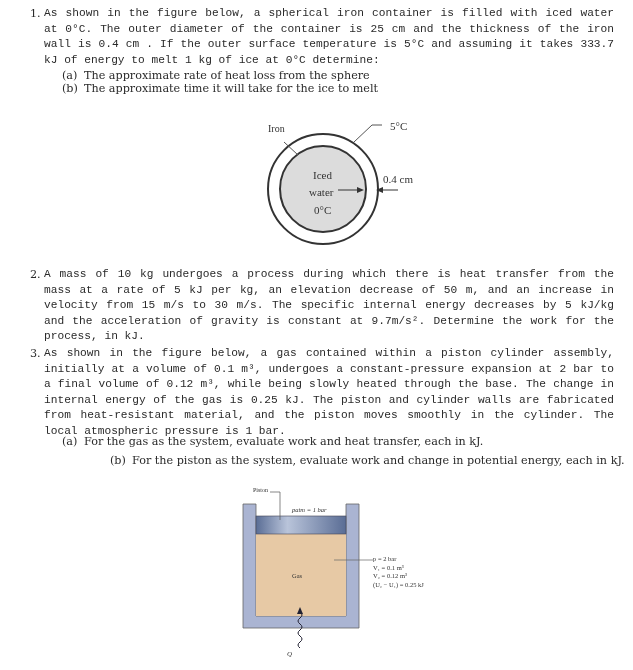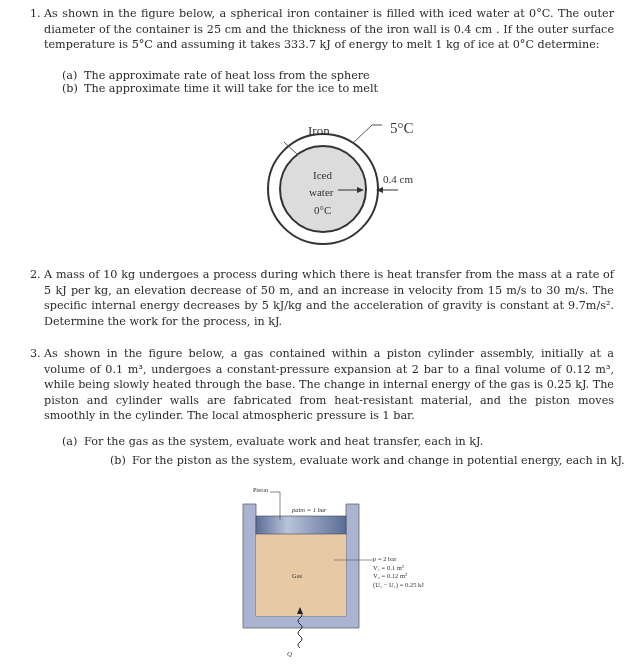--- a/index.html
+++ b/index.html
@@ -1,20 +1,20 @@
 <!DOCTYPE html>
 <html><head>
 <meta charset="utf-8">
 <style>
   html, body { margin:0; padding:0; background:#ffffff; }
   body { width:633px; height:670px; position:relative; overflow:hidden;
          font-family:"DejaVu Serif", "Liberation Serif", serif; color:#2a2a2a; }
   .prob { position:absolute; left:44px; width:570px; font-size:11.2px; line-height:15.6px; }
   .num { position:absolute; left:-14px; top:0; }
-  .ptext { text-align:justify; }
+  .ptext { text-align:justify;font-family:Liberation Mono, monospace; }
   .sub { position:absolute; font-size:11.2px; line-height:15px; }
   .sub .lbl { display:inline-block; width:22px; }
   .fig { position:absolute; }
   .lbl-s { position:absolute; font-family:"Liberation Serif", serif; color:#333; white-space:nowrap; }
 </style>
 </head>
 <body>
 
 <div class="prob" style="top:6px;">
   <span class="num">1.</span>
@@ -32,22 +32,22 @@
     <circle cx="83" cy="74" r="55" fill="#ffffff" stroke="#333" stroke-width="2"></circle>
     <circle cx="83" cy="74" r="43" fill="#dcdcdc" stroke="#333" stroke-width="2"></circle>
     <line x1="44" y1="27" x2="58" y2="40" stroke="#555" stroke-width="1"></line>
     <line x1="114" y1="27" x2="132" y2="10" stroke="#555" stroke-width="1"></line>
     <line x1="132" y1="10" x2="142" y2="10" stroke="#555" stroke-width="1"></line>
     <line x1="98" y1="75" x2="122" y2="75" stroke="#333" stroke-width="1"></line>
     <polygon points="124,75 117,72 117,78" fill="#333"></polygon>
     <line x1="138" y1="75" x2="158" y2="75" stroke="#333" stroke-width="1"></line>
     <polygon points="136,75 143,72 143,78" fill="#333"></polygon>
   </svg>
-  <span class="lbl-s" style="left:28px; top:8px; font-size:13px;margin-left:40px;">Iron</span>
-  <span class="lbl-s" style="left:150px; top:5px; font-size:15px;">5°C</span>
+  <span class="lbl-s" style="left:28px; top:8px; font-size:10px;">Iron</span>
+  <span class="lbl-s" style="left:150px; top:5px; font-size:11px;">5°C</span>
   <span class="lbl-s" style="left:143px; top:58px; font-size:11px;">0.4 cm</span>
   <span class="lbl-s" style="left:73px; top:54px; font-size:11px;">Iced</span>
   <span class="lbl-s" style="left:69px; top:71px; font-size:11px;">water</span>
   <span class="lbl-s" style="left:74px; top:89px; font-size:11px;">0°C</span>
 </div>
 
 <div class="prob" style="top:267px;">
   <span class="num">2.</span>
   <div class="ptext">A mass of 10 kg undergoes a process during which there is heat transfer from the mass at a rate of 5 kJ per kg, an elevation decrease of 50 m, and an increase in velocity from 15 m/s to 30 m/s. The specific internal energy decreases by 5 kJ/kg and the acceleration of gravity is constant at 9.7m/s². Determine the work for the process, in kJ.</div>
 </div>

